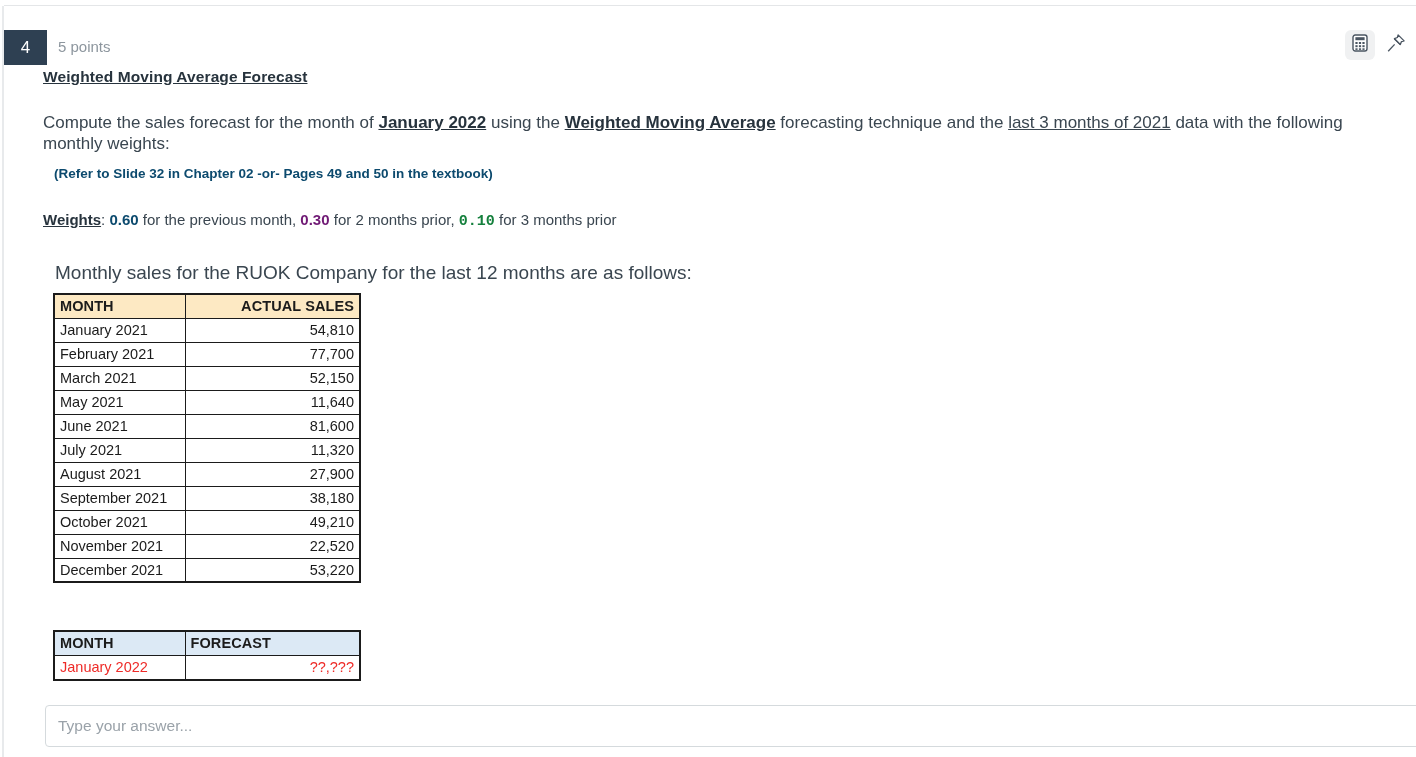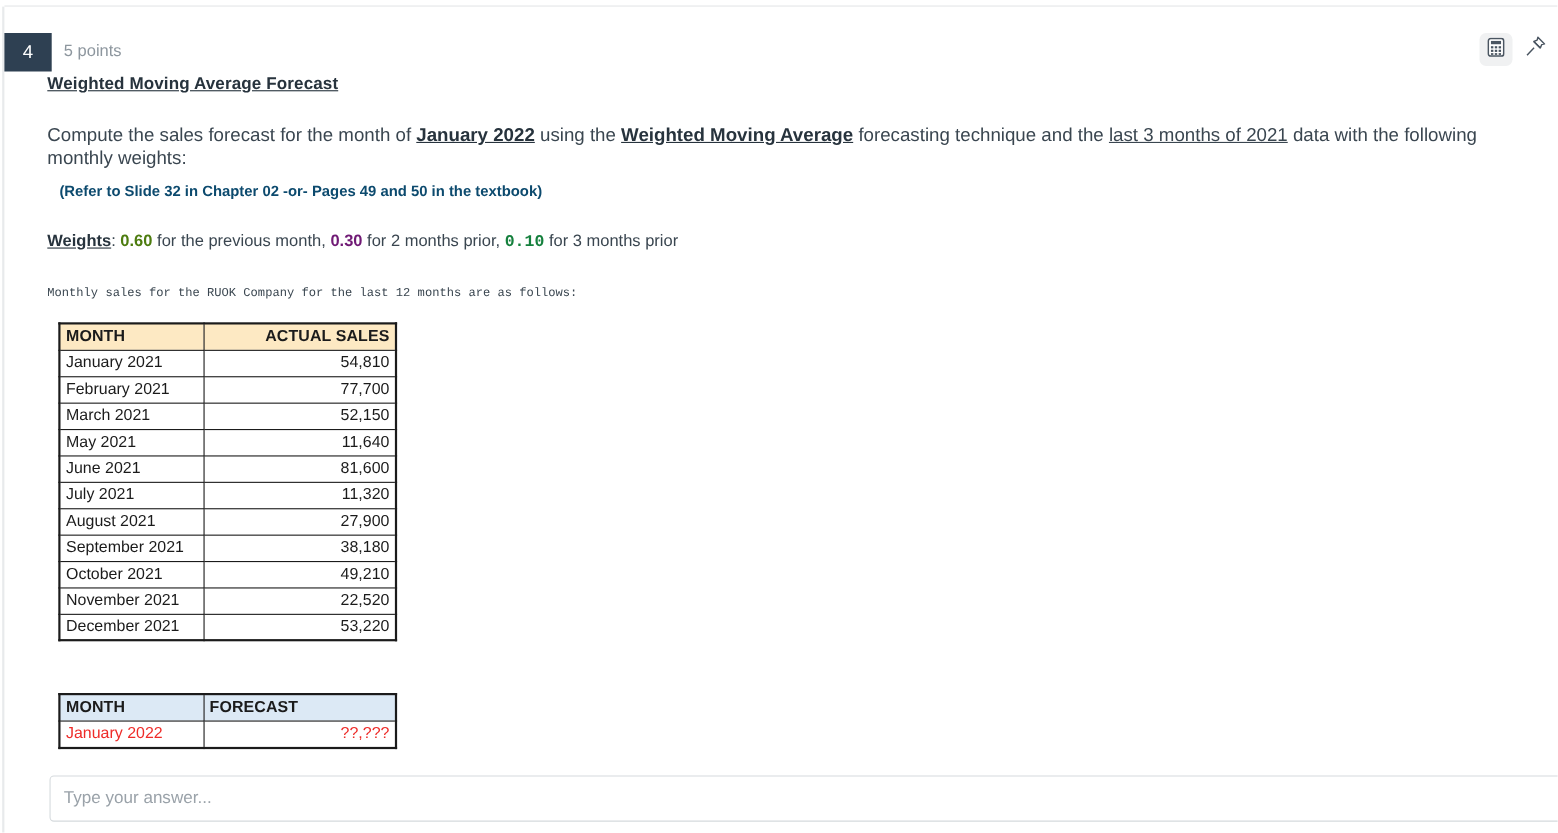--- a/index.html
+++ b/index.html
@@ -104,24 +104,23 @@
     font-weight: bold;
     margin: 12px 0 0 11px;
   }
   .weights-line {
     font-size: 15px;
     color: #3a4650;
     margin: 30px 0 0 0;
   }
   .red-bold { color: #ec1c24; font-weight: bold; }
   .sales-line {
-    font-size: 11px;
+    font-size: 19px;
     color: #3a4650;
-    margin: 32px 0 0 0;
-    font-family: Liberation Mono, monospace;
+    margin: 32px 0 0 12px;
   }
 
   
   .xls-table {
     border-collapse: collapse;
     font-size: 14.5px;
     color: #1b1b1b;
     table-layout: fixed;
     border: 2px solid #1b1b1b;
   }
@@ -219,21 +218,21 @@
     </div>
   </div>
 
   <div class="content">
     <div class="q-title">Weighted Moving Average Forecast</div>
 
     <p class="para"><span>Compute the sales forecast for the month of </span><span class="u-bold">January 2022</span><span> using the </span><span class="u-bold">Weighted Moving Average</span><span> forecasting technique and the </span><span class="u-plain">last 3 months of 2021</span><span> data with the following monthly weights:</span></p>
 
     <p class="red-note">(Refer to Slide 32 in Chapter 02 -or- Pages 49 and 50 in the textbook)</p>
 
-    <p class="weights-line"><span class="u-bold">Weights</span><span>: </span><span class="red-bold" style="color: #4d7c0f;">0.60</span><span> for the previous month, </span><span class="red-bold" style="color: #701a75;">0.30</span><span> for 2 months prior, </span><span class="red-bold" style="color: #15803d; font-family: Liberation Mono, monospace;">0.10</span><span> for 3 months prior</span></p>
+    <p class="weights-line"><span class="u-bold">Weights</span><span>: </span><span class="red-bold" style="color: #0c4a6e;">0.60</span><span> for the previous month, </span><span class="red-bold" style="color: #701a75;">0.30</span><span> for 2 months prior, </span><span class="red-bold" style="color: #15803d; font-family: Liberation Mono, monospace;">0.10</span><span> for 3 months prior</span></p>
 
     <p class="sales-line">Monthly sales for the RUOK Company for the last 12 months are as follows:</p>
   </div>
 
   <table class="xls-table" id="sales-table">
     <thead>
       <tr>
         <th class="col-month" style="background: rgb(253, 233, 195);">MONTH</th>
         <th class="col-value" style="background: rgb(253, 233, 195); padding-left: 40px;">ACTUAL SALES</th>
       </tr>

